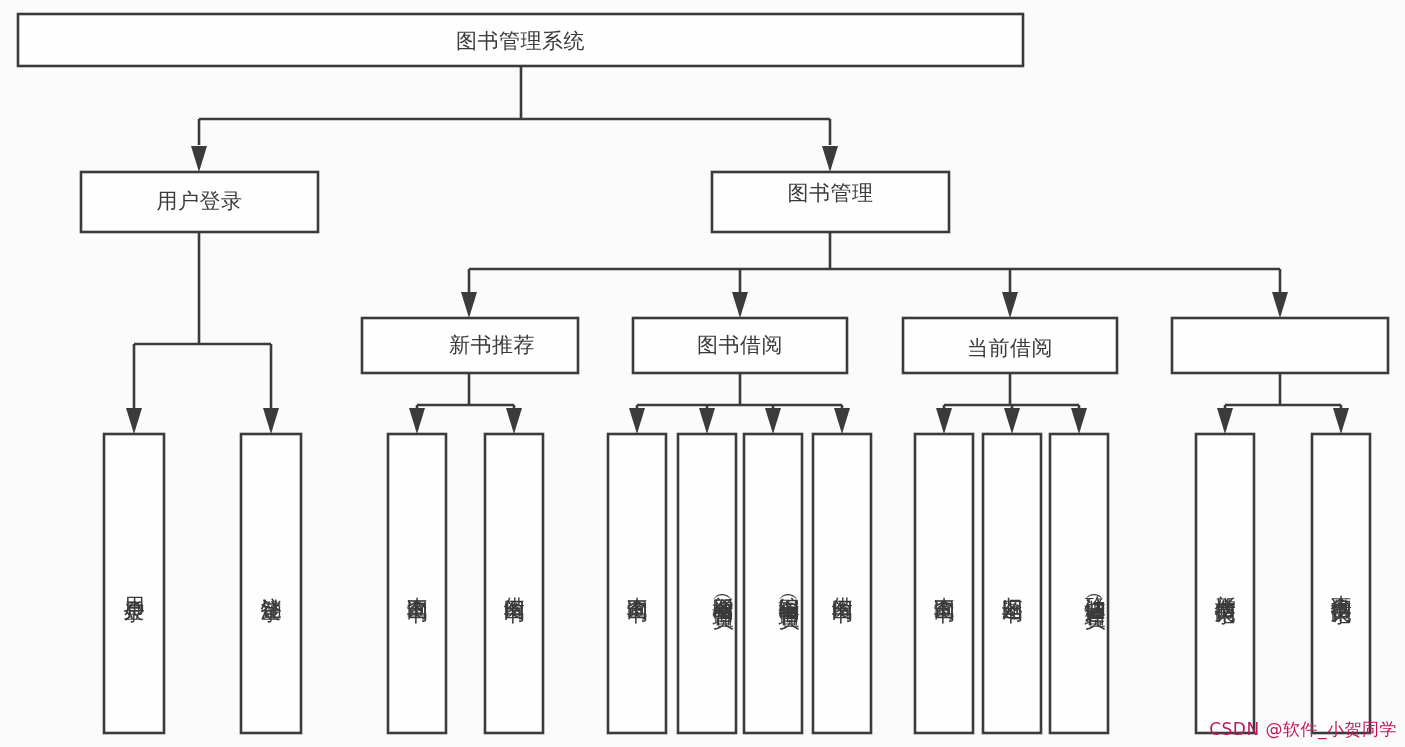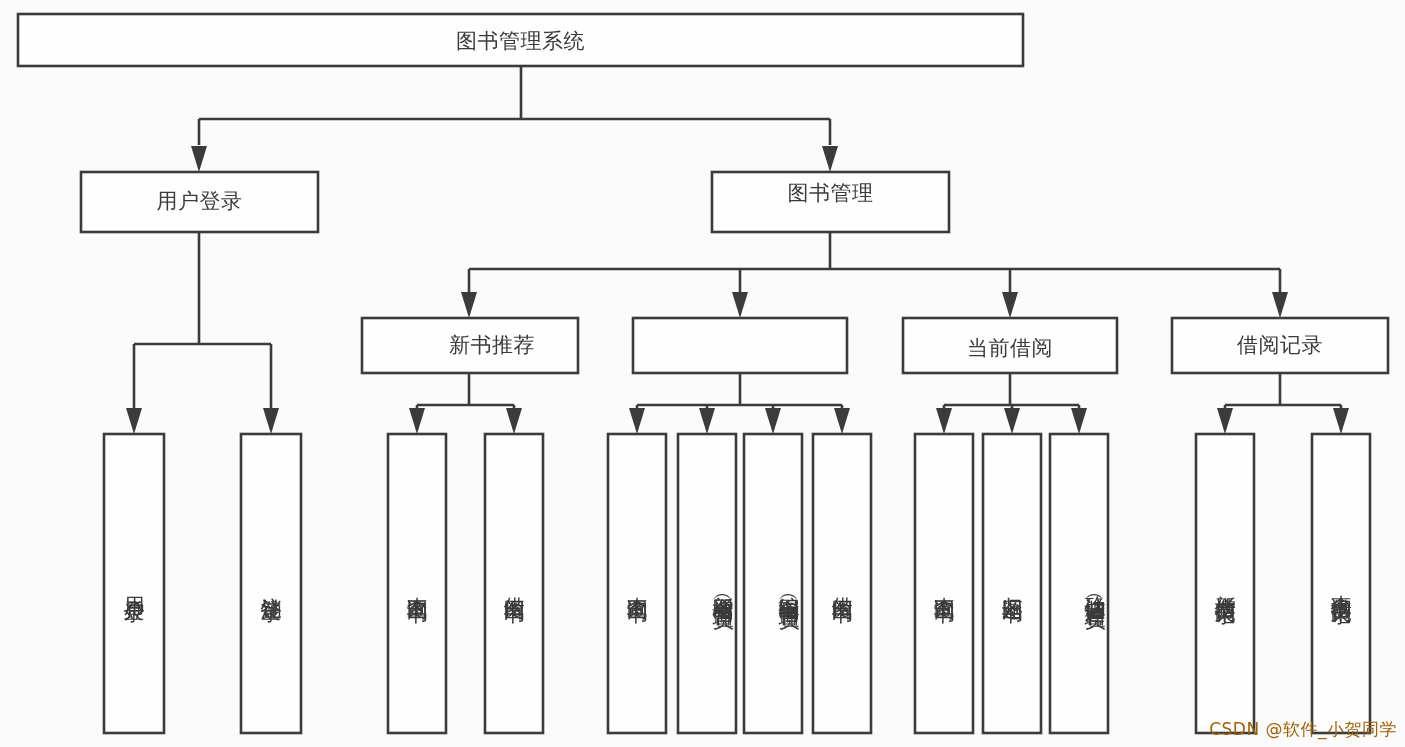--- a/index.html
+++ b/index.html
@@ -62,21 +62,21 @@
     text-orientation: upright;
     font-size: 21px;
     line-height: 1.25;
     letter-spacing: 2px;
   }
   #watermark {
     position: absolute;
     right: 8px;
     bottom: 6px;
     font-size: 17px;
-    color: #a16207;
+    color: #be185d;
     font-family: "DejaVu Sans", "Liberation Sans", sans-serif;
     white-space: nowrap;
     letter-spacing: 0.5px;
   }
 </style>
 </head>
 <body>
 
 <div id="diagram-root">
 
@@ -170,22 +170,22 @@
     <polygon class="arrow-head" points="1225,434 1217,408 1233,408"></polygon>
     <polygon class="arrow-head" points="1341,434 1333,408 1349,408"></polygon>
   </svg>
 
   <div class="node-label horizontal" style="left:18px; top:14px; width:1005px; height:56px;">图书管理系统</div>
 
   <div class="node-label horizontal" style="left:81px; top:172px; width:237px; height:60px;">用户登录</div>
   <div class="node-label horizontal" style="left:712px; top:172px; width:237px; height:44px;">图书管理</div>
 
   <div class="node-label horizontal" style="left:362px; top:318px; width:260px; height:55px;">新书推荐</div>
+  <div class="node-label horizontal" style="left:633px; top:318px; width:214px; height:55px;">图书借阅</div>
   <div class="node-label horizontal" style="left:903px; top:318px; width:214px; height:62px;">当前借阅</div>
-  <div class="node-label horizontal" style="left:1172px; top:318px; width:216px; height:55px;">借阅记录</div>
 
   <div class="node-label vertical" style="left:104px; top:434px; width:60px; height:299px;">用户登录</div>
   <div class="node-label vertical" style="left:241px; top:434px; width:60px; height:299px;">注销登录</div>
 
   <div class="node-label vertical" style="left:388px; top:434px; width:58px; height:299px;">查询图书</div>
   <div class="node-label vertical" style="left:485px; top:434px; width:58px; height:299px;">借阅图书</div>
 
   <div class="node-label vertical" style="left:608px; top:434px; width:58px; height:299px;">查询图书</div>
   <div class="node-label vertical" style="left:678px; top:434px; width:58px; height:299px; align-items:flex-start; padding-top:8px; box-sizing:border-box;">新增图书（管理员）</div>
   <div class="node-label vertical" style="left:744px; top:434px; width:58px; height:299px; align-items:flex-start; padding-top:8px; box-sizing:border-box;">编辑图书（管理员）</div>

